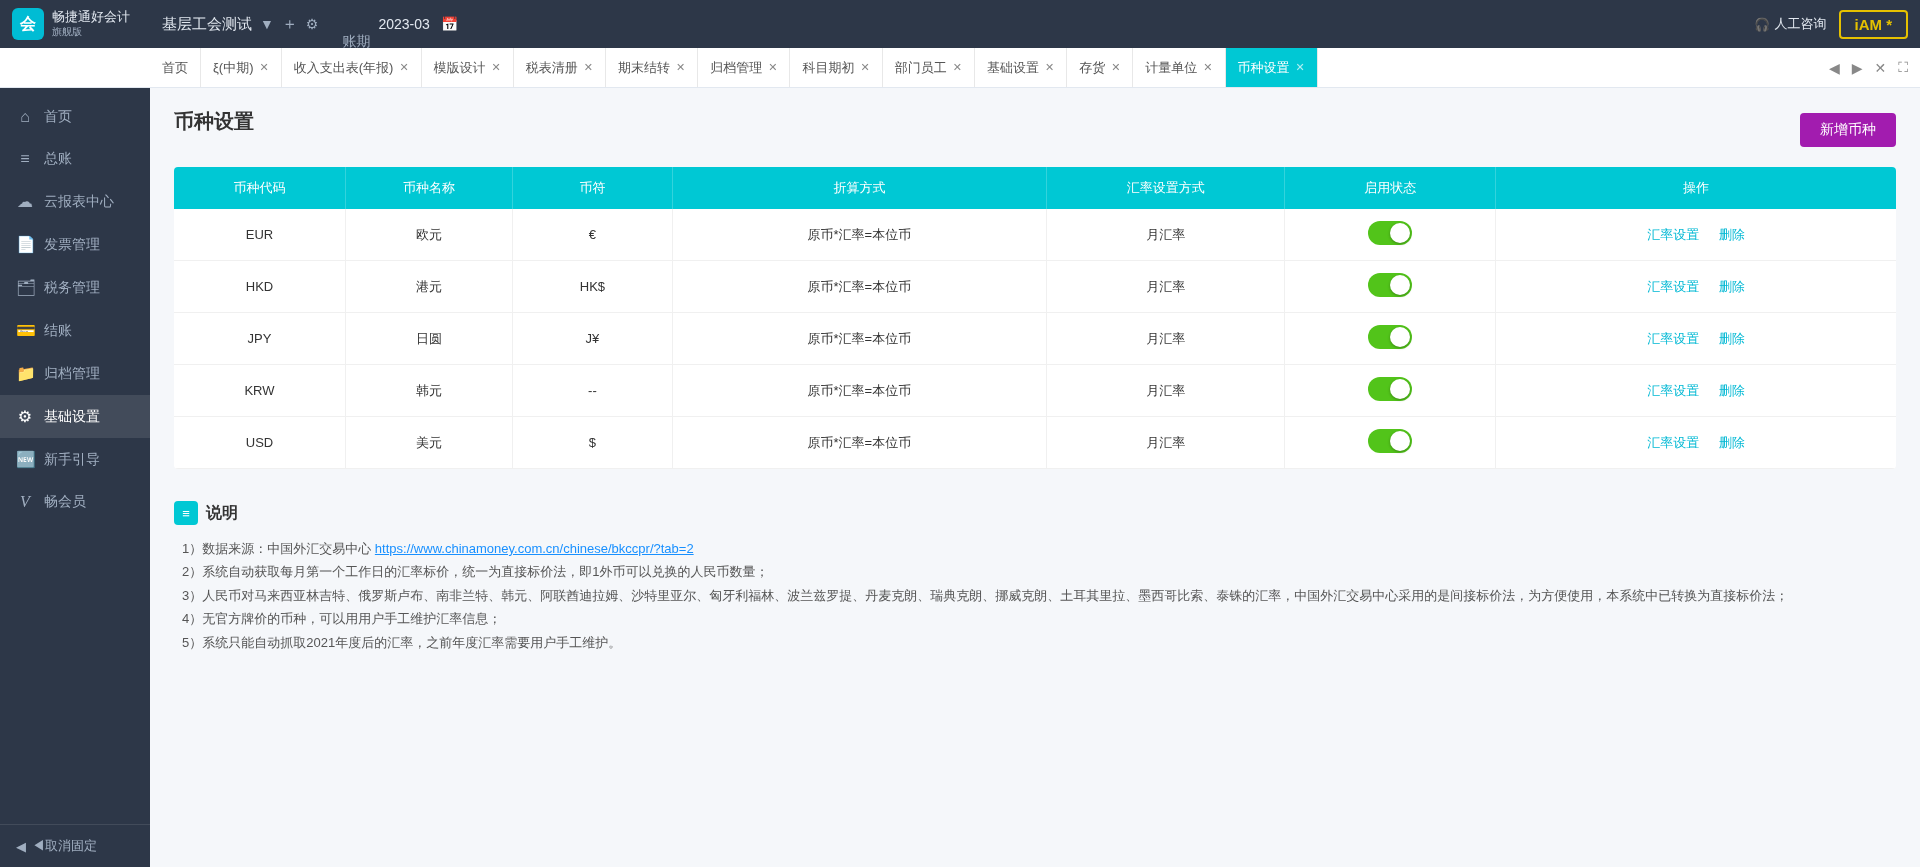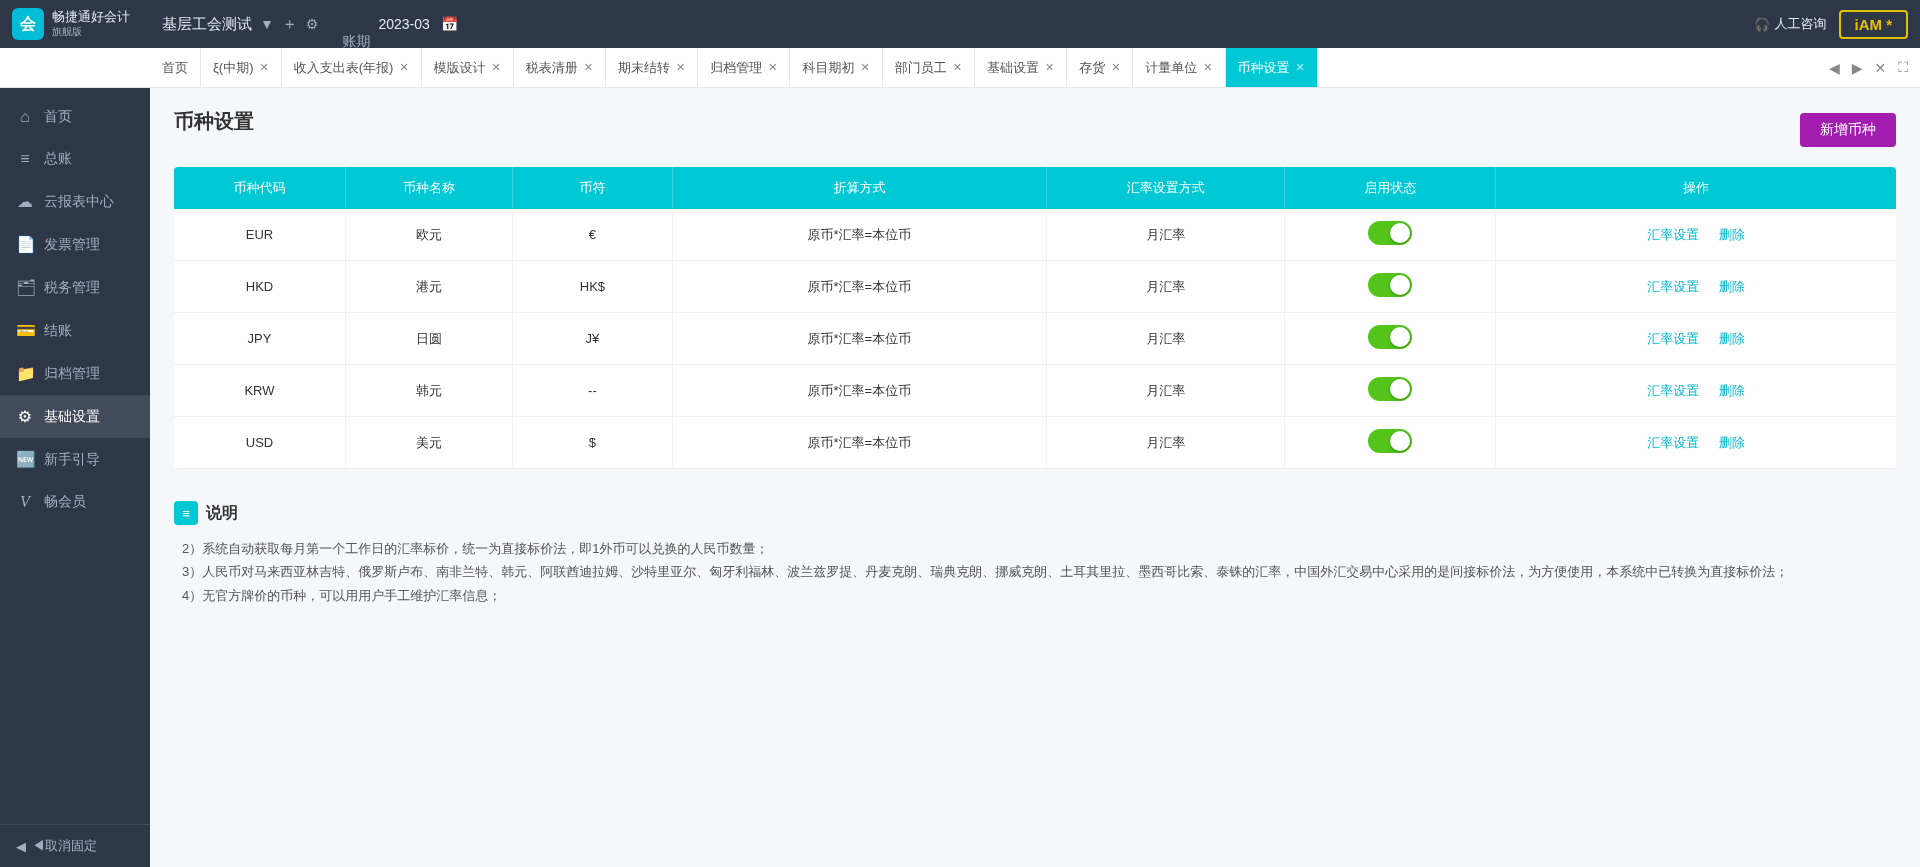--- a/index.html
+++ b/index.html
@@ -488,19 +488,21 @@
   </tr>
         </tbody>
     </table>
 
     <div class="notes-section">
       <div class="notes-title">
         <div class="notes-icon">≡</div>
         <span>说明</span>
       </div>
       <ul class="notes-list" id="notes-list">
+      <li>1）数据来源：中国外汇交易中心 <a class="notes-link" href="#">https://www.chinamoney.com.cn/chinese/bkccpr/?tab=2</a></li>
           <li>2）系统自动获取每月第一个工作日的汇率标价，统一为直接标价法，即1外币可以兑换的人民币数量；</li>
           <li>3）人民币对马来西亚林吉特、俄罗斯卢布、南非兰特、韩元、阿联酋迪拉姆、沙特里亚尔、匈牙利福林、波兰兹罗提、丹麦克朗、瑞典克朗、挪威克朗、土耳其里拉、墨西哥比索、泰铢的汇率，中国外汇交易中心采用的是间接标价法，为方便使用，本系统中已转换为直接标价法；</li>
           <li>4）无官方牌价的币种，可以用用户手工维护汇率信息；</li>
+          <li>5）系统只能自动抓取2021年度后的汇率，之前年度汇率需要用户手工维护。</li>
         </ul>
     </div>
   </div>
 </div>
 
 </body></html>

